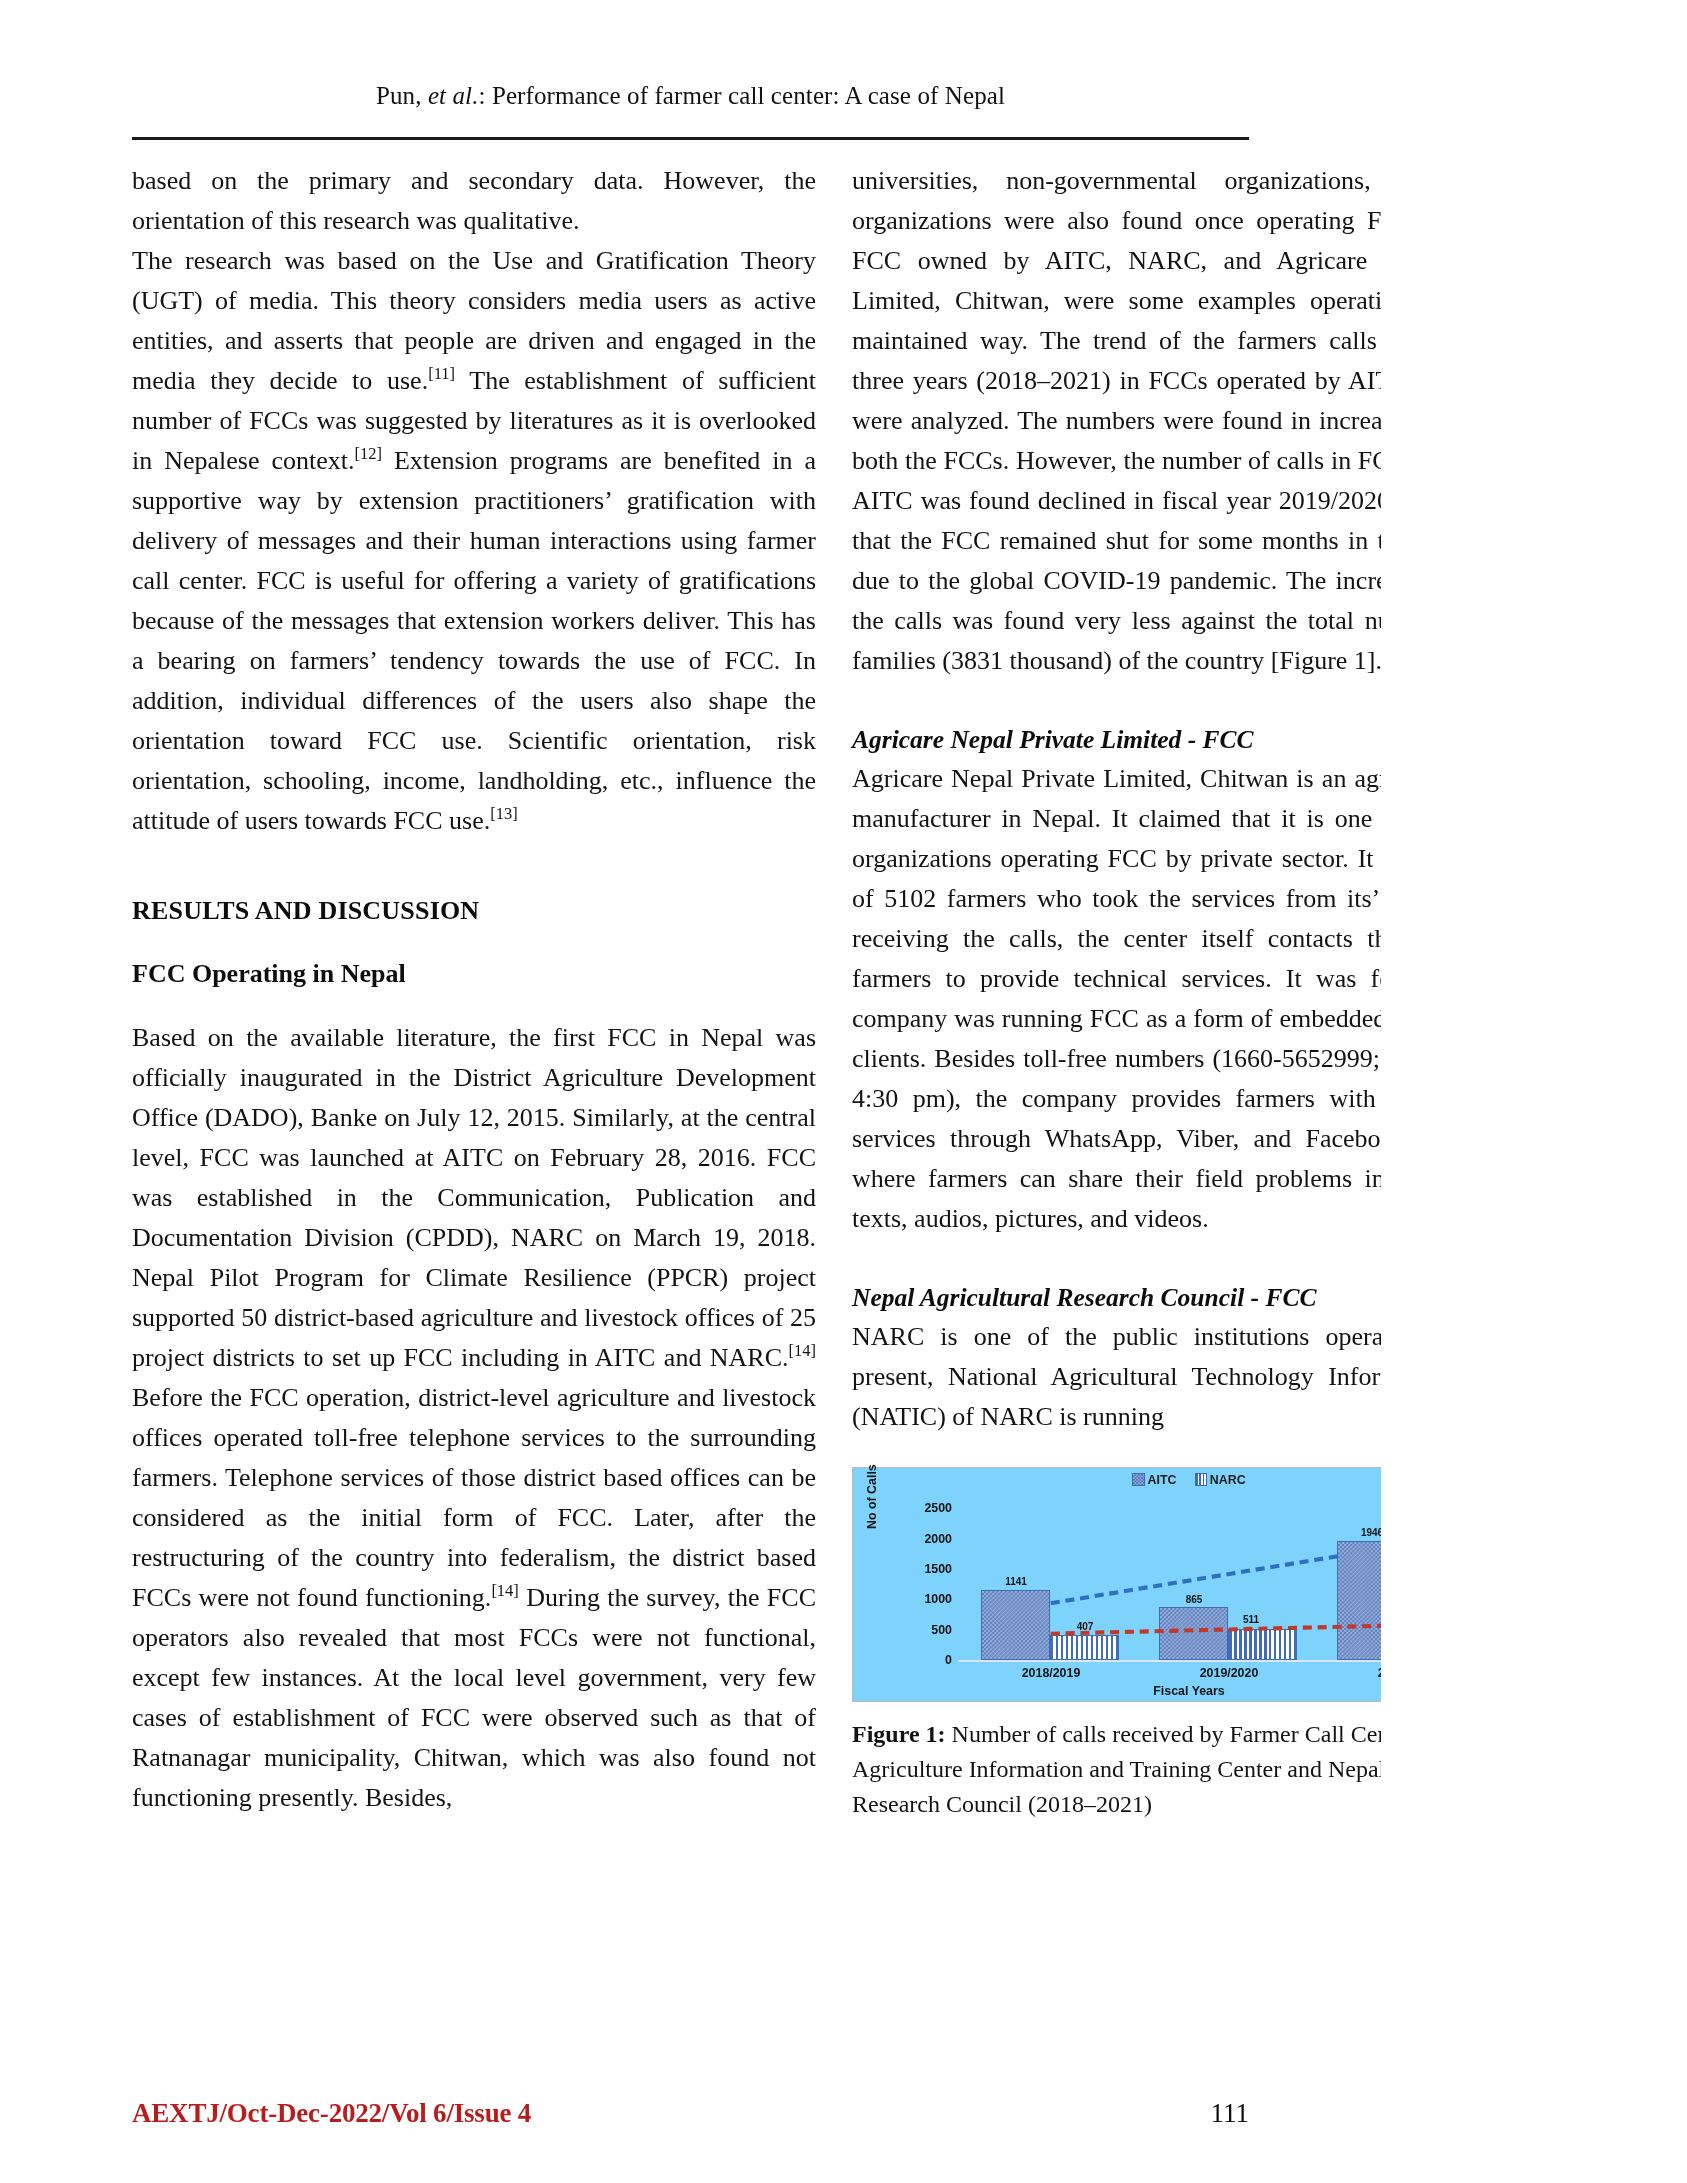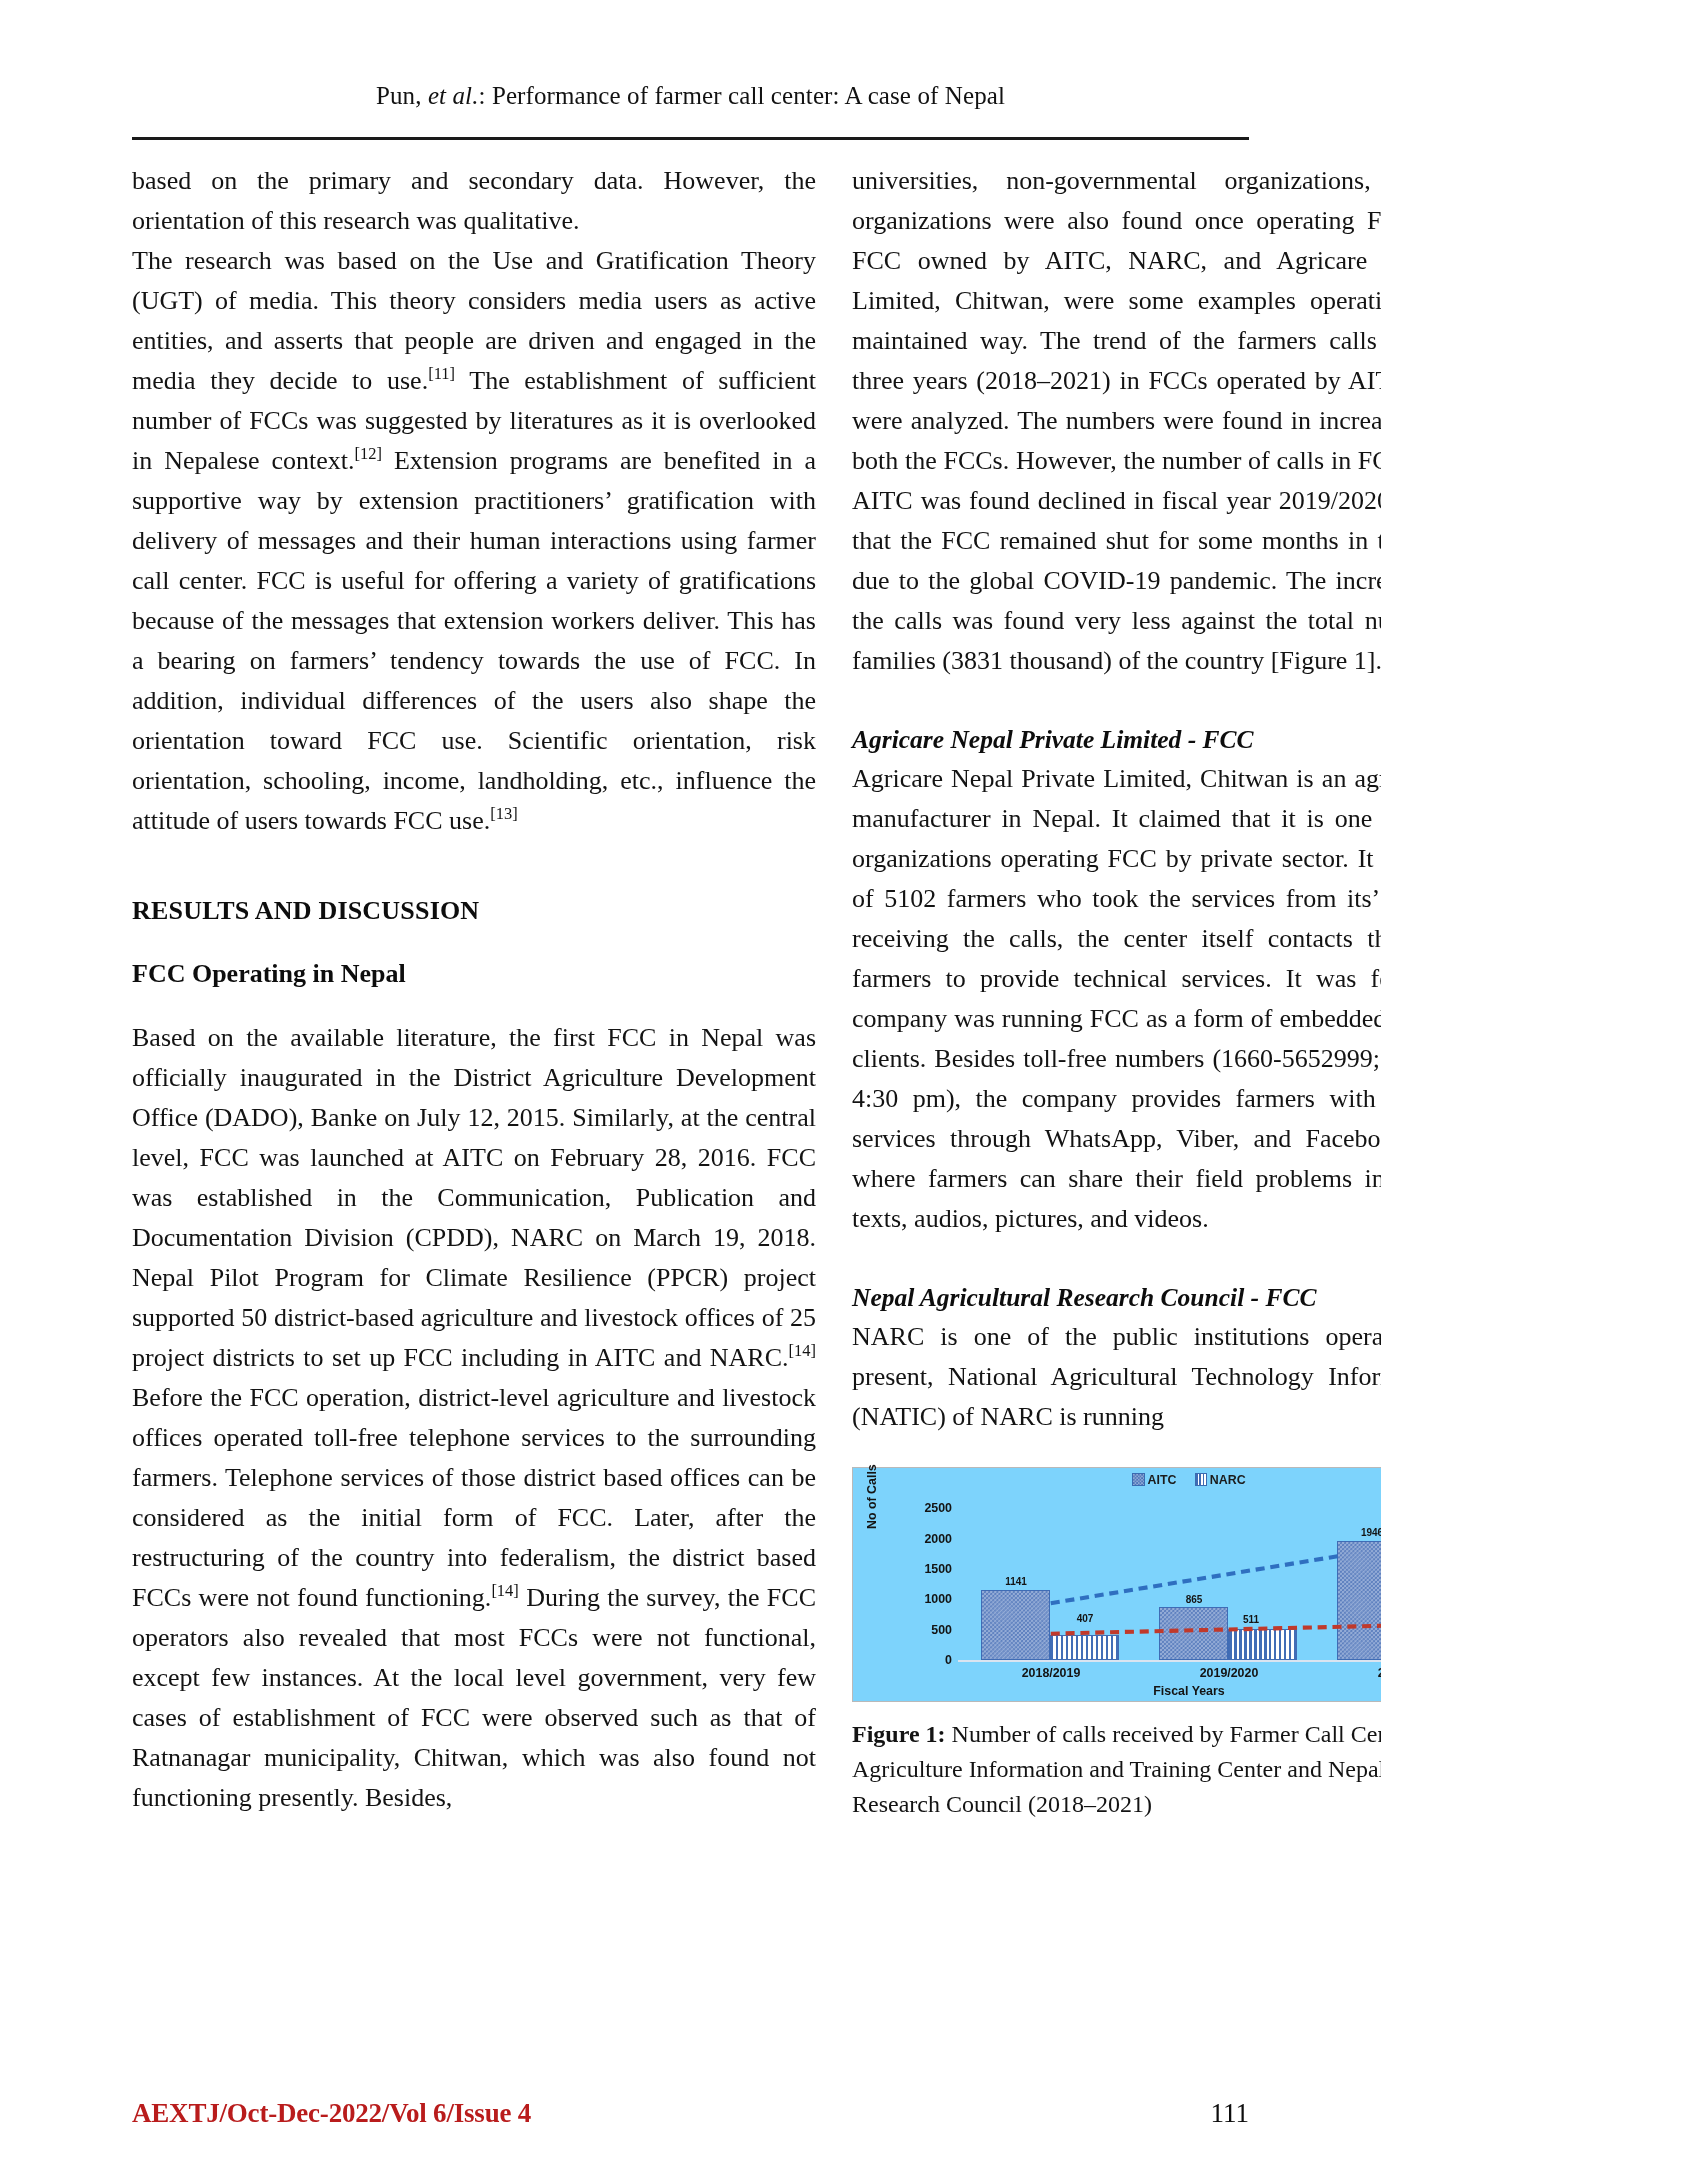--- a/index.html
+++ b/index.html
@@ -349,21 +349,21 @@
             <div class="ytick" style="top:0px">2500</div>
           </div>
 
           <div class="axis-line"></div>
 
           <div class="plot">
 
             <div class="bar aitc" style="left:23px;  width:69px; height:70px;"></div>
             <div class="bar narc" style="left:92px; width:69px; height:25px;"></div>
             <div class="bar-label" style="left:58px;  bottom:73px">1141</div>
-            <div class="bar-label" style="left:127px; bottom:36px">407</div>
+            <div class="bar-label" style="left:127px; bottom:28px">407</div>
 
             <div class="bar aitc" style="left:201px; width:69px; height:53px;"></div>
             <div class="bar narc" style="left:270px; width:69px; height:31px;"></div>
             <div class="bar-label" style="left:236px; bottom:55px">865</div>
             <div class="bar-label" style="left:293px; bottom:35px">511</div>
 
             <div class="bar aitc" style="left:379px; width:69px; height:119px;"></div>
             <div class="bar narc" style="left:448px; width:69px; height:34px;"></div>
             <div class="bar-label" style="left:414px; bottom:122px">1946</div>
             <div class="bar-label" style="left:483px; bottom:38px">564</div>

